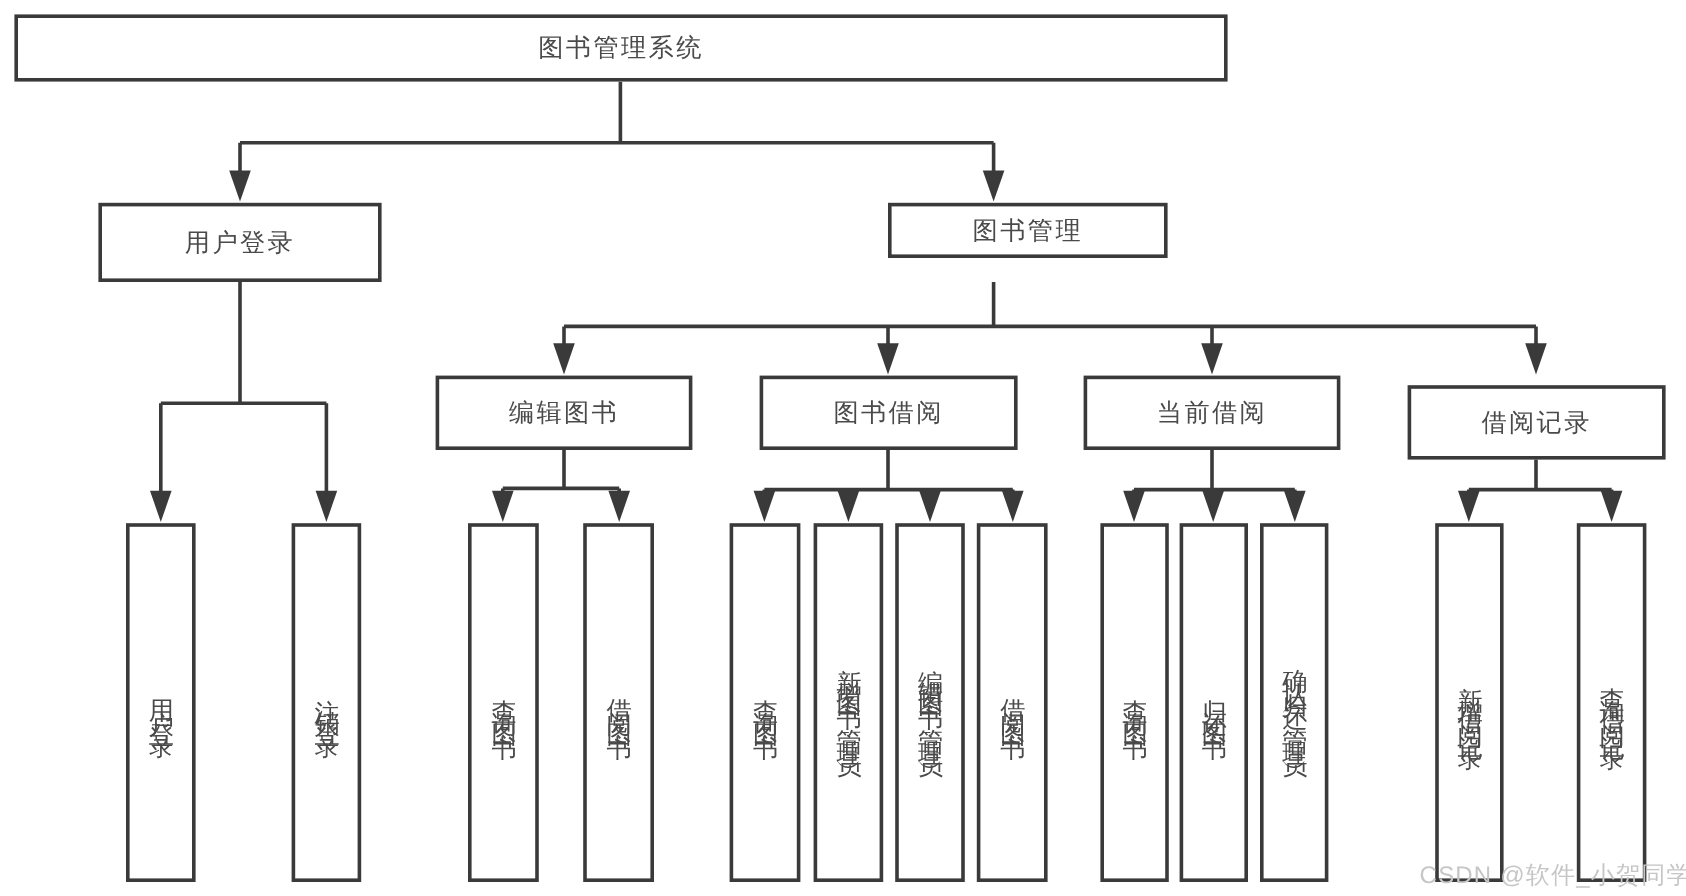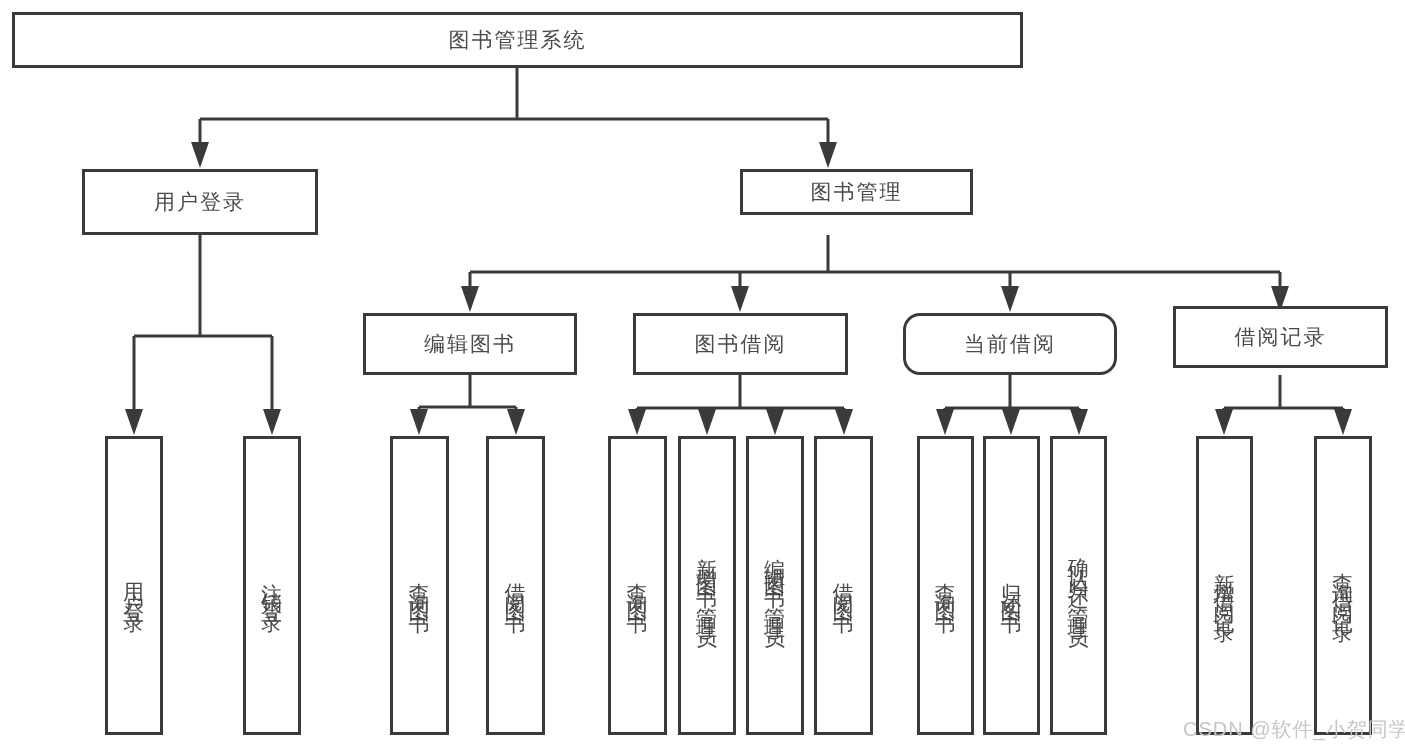--- a/index.html
+++ b/index.html
@@ -97,22 +97,22 @@
     </g>
   </svg>
 
   <div class="node" style="left:12px; top:12px; width:1011px; height:56px;">图书管理系统</div>
 
   <div class="node" style="left:82px; top:169px; width:236px; height:66px;">用户登录</div>
   <div class="node" style="left:712px; top:169px; width:233px; height:46px;margin-left:28px;">图书管理</div>
 
   <div class="node" style="left:363px; top:313px; width:214px; height:62px;">编辑图书</div>
   <div class="node" style="left:633px; top:313px; width:215px; height:62px;font-family:Liberation Mono, monospace;">图书借阅</div>
-  <div class="node" style="left:903px; top:313px; width:214px; height:62px;border-radius:17px;">当前借阅</div>
-  <div class="node" style="left:1173px; top:306px; width:215px; height:62px;">借阅记录</div>
+  <div class="node" style="left:903px; top:313px; width:214px; height:62px;">当前借阅</div>
+  <div class="node" style="left:1173px; top:321px; width:215px; height:62px;">借阅记录</div>
 
   <div class="node vert" style="left:105px; top:436px; width:58px; height:299px;">用户登录</div>
   <div class="node vert" style="left:243px; top:436px; width:58px; height:299px;">注销登录</div>
 
   <div class="node vert" style="left:390px; top:436px; width:59px; height:299px;">查询图书</div>
   <div class="node vert" style="left:486px; top:436px; width:59px; height:299px;">借阅图书</div>
 
   <div class="node vert" style="left:608px; top:436px; width:59px; height:299px;">查询图书</div>
   <div class="node vert" style="left:678px; top:436px; width:58px; height:299px;">新增图书（管理员）</div>
   <div class="node vert" style="left:746px; top:436px; width:58px; height:299px;">编辑图书（管理员）</div>

